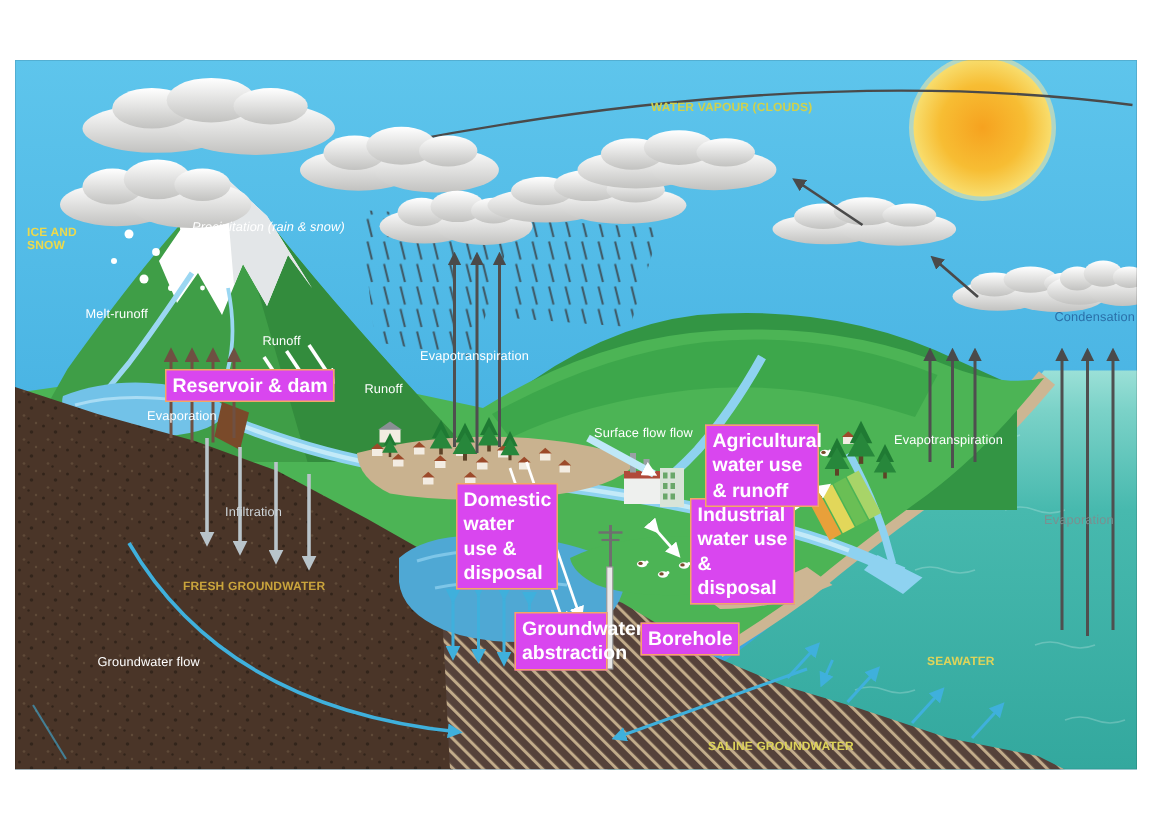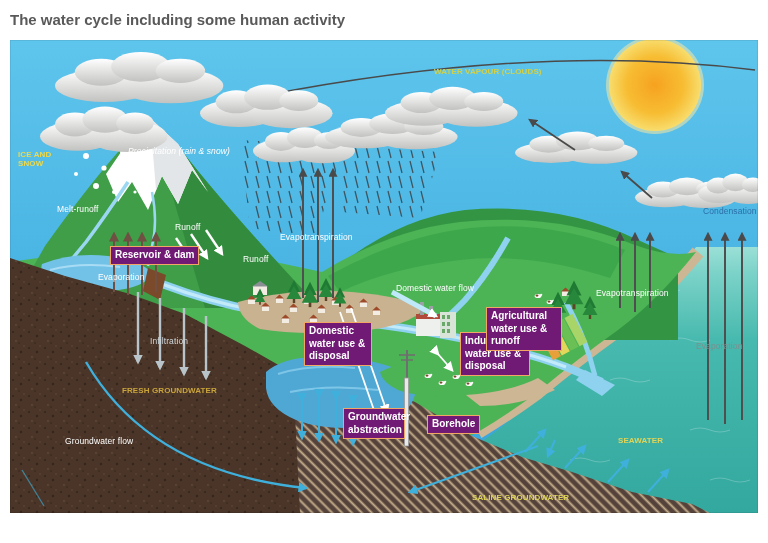--- a/index.html
+++ b/index.html
@@ -11,29 +11,28 @@
   .lbl{position:absolute;font-size:8.5px;color:#ffffff;white-space:nowrap;letter-spacing:.1px;}
   .lbl.b{font-weight:bold;font-size:8px;}
   .lbl.wrap{white-space:normal;line-height:1.15;}
   .yellow{color:#ecd94d;}
   .olive{color:#cfd14e;}
   .gold{color:#c9a43c;text-align:center;}
   .sea-y{color:#ded45a;}
   .blue{color:#2a6fa8;}
   .grayl{color:#cfd6da;}
   .grays{color:#7a9090;}
-  .obox{position:absolute;background:#701a75;border:1px solid #f3a765;color:#fff;
-        font-weight:bold;font-size:10px;line-height:1.25;padding:2px 4px;}
+  .obox{position:absolute;background:#d946ef;border:1px solid #f3a765;color:#fff;
+        font-weight:bold;font-size:13px;line-height:1.25;padding:2px 4px;}
   .obox.nowrap{white-space:nowrap;}
 </style>
 </head>
 <body>
 
 <div id="stage">
-  <div id="title">The water cycle including some human activity</div>
 
   <div id="diagram">
     <svg id="scene" width="748" height="473" viewBox="0 0 748 473">
       <defs>
         <linearGradient id="skyG" x1="0" y1="0" x2="0" y2="1">
           <stop offset="0" stop-color="#5ec5ec"></stop>
             <stop offset="1" stop-color="#34a2da"></stop>
         </linearGradient>
         <radialGradient id="sunG" cx="0.5" cy="0.5" r="0.5">
           <stop offset="0" stop-color="#f6a21f"></stop>
@@ -355,29 +354,29 @@
 
     <div class="lbl b olive" style="left:424px;top:27px;">WATER VAPOUR (CLOUDS)</div>
     <div class="lbl b yellow wrap" style="left:8px;top:110px;width:42px;">ICE AND SNOW</div>
     <div class="lbl" style="left:118px;top:106px;font-style:italic;">Precipitation (rain &amp; snow)</div>
     <div class="lbl" style="left:47px;top:164px;">Melt-runoff</div>
     <div class="lbl" style="left:165px;top:182px;">Runoff</div>
     <div class="lbl" style="left:233px;top:214px;">Runoff</div>
     <div class="lbl" style="left:88px;top:232px;">Evaporation</div>
     <div class="lbl grayl" style="left:140px;top:296px;">Infiltration</div>
     <div class="lbl" style="left:270px;top:192px;">Evapotranspiration</div>
-    <div class="lbl" style="left:386px;top:243px;">Domestic water flow</div>
+    <div class="lbl" style="left:386px;top:243px;">Surface flow flow</div>
     <div class="lbl" style="left:586px;top:248px;">Evapotranspiration</div>
     <div class="lbl grays" style="left:686px;top:301px;">Evaporation</div>
     <div class="lbl blue" style="left:645px;top:166px;margin-left:48px;">Condensation</div>
     <div class="lbl b gold" style="left:112px;top:346px;">FRESH GROUNDWATER</div>
     <div class="lbl" style="left:55px;top:396px;">Groundwater flow</div>
     <div class="lbl b sea-y" style="left:608px;top:396px;">SEAWATER</div>
     <div class="lbl b sea-y" style="left:462px;top:453px;">SALINE GROUNDWATER</div>
 
     <div class="obox nowrap" style="left:100px;top:206px;">Reservoir &amp; dam</div>
     <div class="obox" style="left:450px;top:292px;width:60px;">Industrial water use &amp; disposal</div>
     <div class="obox" style="left:294px;top:282px;width:58px;">Domestic water use &amp; disposal</div>
-    <div class="obox" style="left:476px;top:243px;width:66px;margin-top:24px;">Agricultural water use &amp; runoff</div>
+    <div class="obox" style="left:460px;top:243px;width:66px;">Agricultural water use &amp; runoff</div>
     <div class="obox" style="left:333px;top:368px;width:52px;">Groundwater abstraction</div>
     <div class="obox nowrap" style="left:417px;top:375px;">Borehole</div>
   </div>
 </div>
 
 </body></html>

